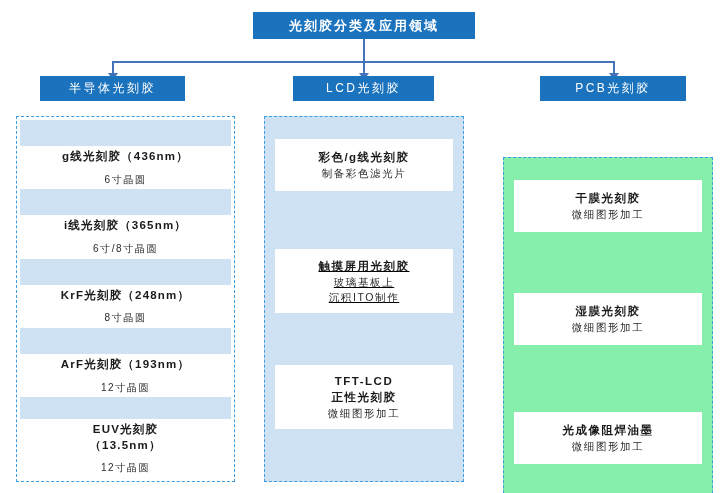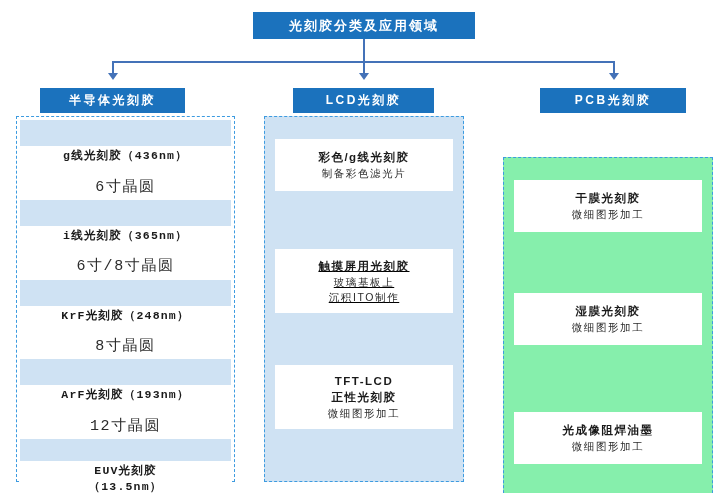--- a/index.html
+++ b/index.html
@@ -72,26 +72,26 @@
     border-right: 5px solid transparent;
     border-top: 7px solid #4472b8;
   }
   .arrow-head.c1 { left: 108px; }
   .arrow-head.c2 { left: 359px; }
   .arrow-head.c3 { left: 609px; }
 
   
   .cat-header {
     position: absolute;
-    top: 88px;
+    top: 76px;
     height: 25px;
     background: #1b72bd;
     color: #ffffff;
     font-size: 12px;
-    font-weight: bold;
+    font-weight: normal;
     letter-spacing: 2.5px;
     display: flex;
     align-items: center;
     justify-content: center;
     box-sizing: border-box;
   }
   .cat-header.c1 { left: 40px;  width: 145px; }
   .cat-header.c2 { left: 293px; width: 141px; }
   .cat-header.c3 { left: 540px; width: 146px; }
 
@@ -106,21 +106,20 @@
   .column.c1 { left: 16px;  width: 219px; background: #ffffff; padding: 3px; }
   .column.c2 { left: 264px; width: 200px; background: #cfe2f3; }
   .column.c3 { left: 503px; width: 210px; background: #86efac; margin-top: 41px; }
 
   
   .stripe-list {
     display: flex;
     flex-direction: column;
     height: 100%;
     box-sizing: border-box;
-    font-family: Liberation Mono, monospace;
   }
   .stripe-gap {
     background: #cfe2f3;
     flex: 0 0 26px;
   }
   .stripe-gap.tall { flex: 0 0 22px; }
   .stripe-item {
     background: #ffffff;
     flex: 1 1 auto;
     display: flex;
@@ -132,25 +131,25 @@
     padding: 2px 4px;
   }
   .stripe-item .ttl {
     font-size: 11.5px;
     font-weight: bold;
     color: #1a1a1a;
     letter-spacing: 1.2px;
     line-height: 1.35;
   }
   .stripe-item .sub {
-    font-size: 15px;
+    font-size: 10px;
     color: #2b2b2b;
     letter-spacing: 1.6px;
     line-height: 1.35;
-    margin-top: 14px;
+    margin-top: 8px;
   }
 
   
   .card-list {
     position: relative;
     height: 100%;
     width: 100%;
   }
   .card {
     position: absolute;

